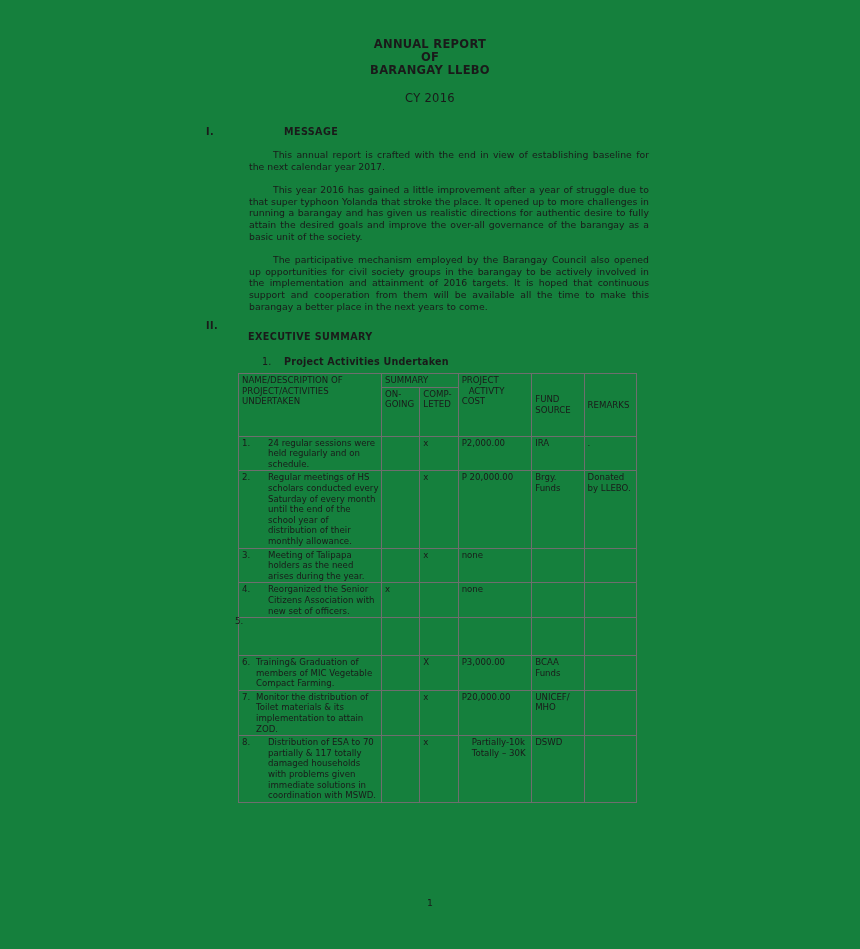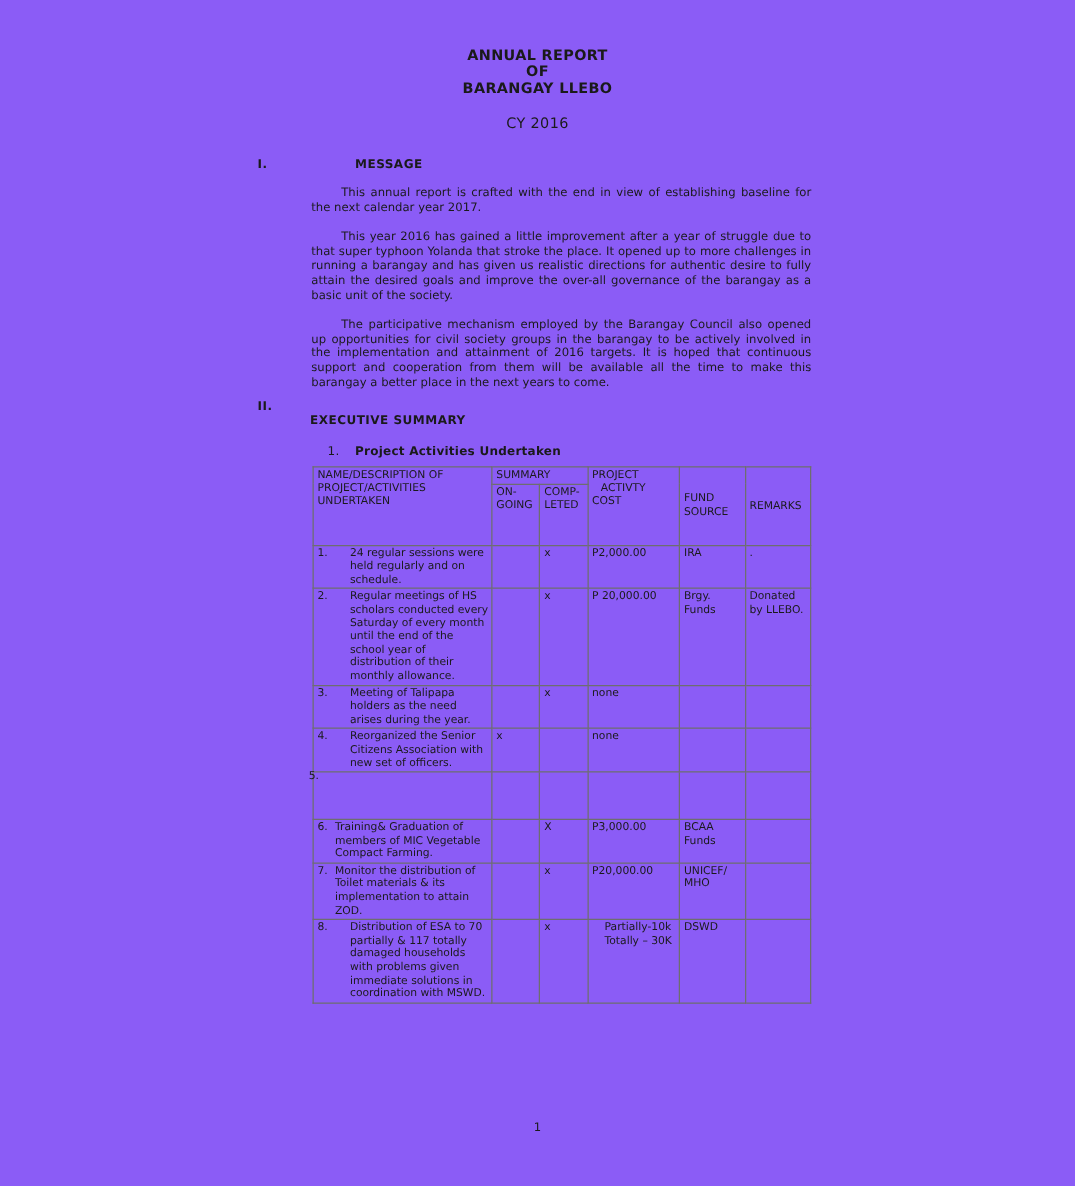--- a/index.html
+++ b/index.html
@@ -14,21 +14,21 @@
     position: relative;
     font-family: "DejaVu Sans", sans-serif;
     color: #1a1a1a;
     -webkit-font-smoothing: none;
   }
   .page {
     position: absolute;
     left: 0; top: 0;
     width: 860px;
     height: 949px;
-    background: #8b5cf6;
+    background: #15803d;
     overflow: hidden;
   }
 
   
   .title-block {
     position: absolute;
     left: 0;
     top: 38px;
     width: 860px;
     text-align: center;
@@ -78,21 +78,20 @@
     left: 238px;
     top: 373px;
     width: 399px;
   }
   table.report {
     border-collapse: collapse;
     width: 399px;
     table-layout: fixed;
     font-size: 8.6px;
     line-height: 10.6px;
-    margin-left: 12px;
   }
   table.report td, table.report th {
     border: 1px solid #6e6e6e;
     vertical-align: top;
     padding: 1px 2px 1px 3px;
     font-weight: normal;
     text-align: left;
   }
   table.report thead td {
     vertical-align: top;

